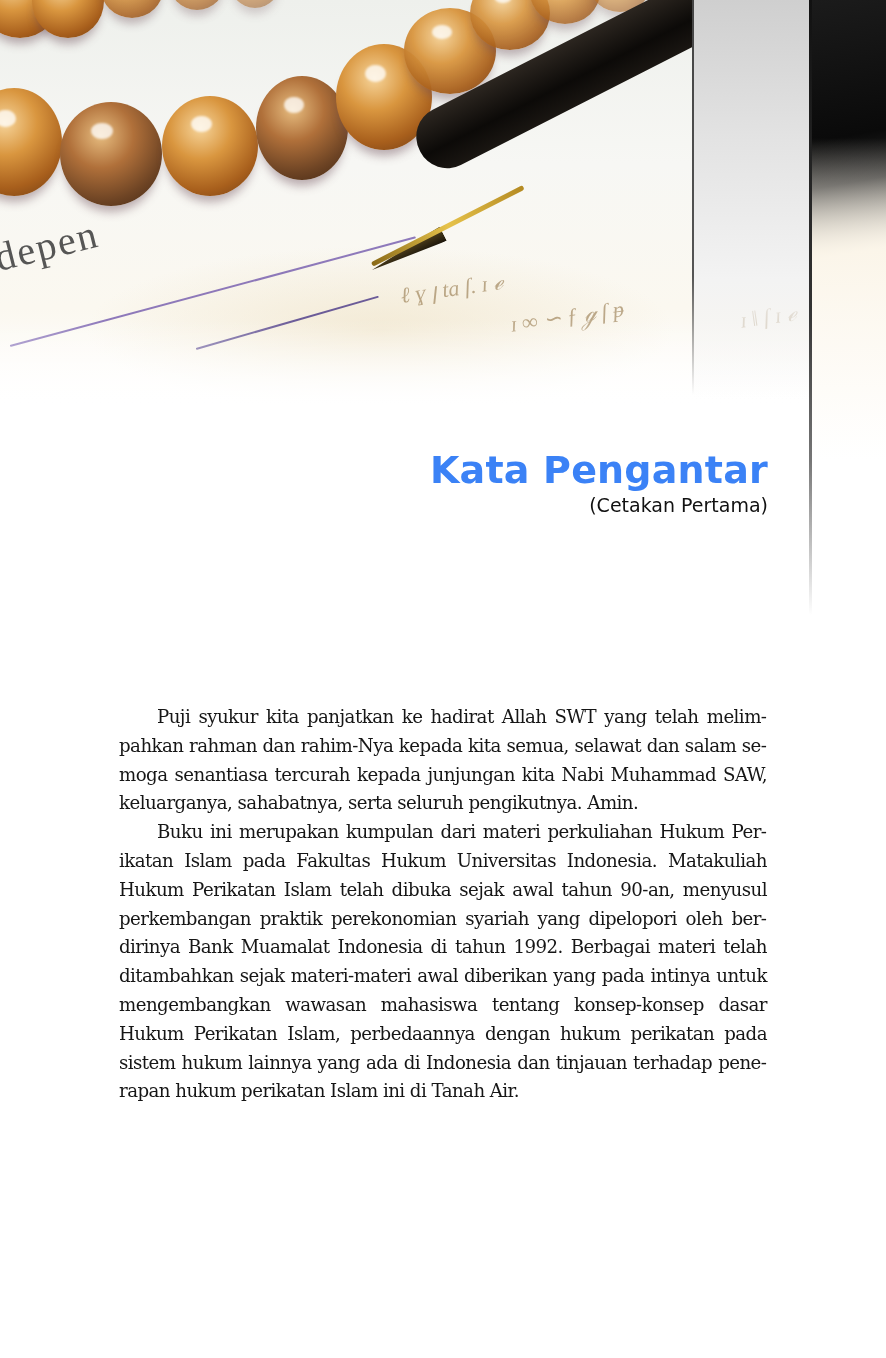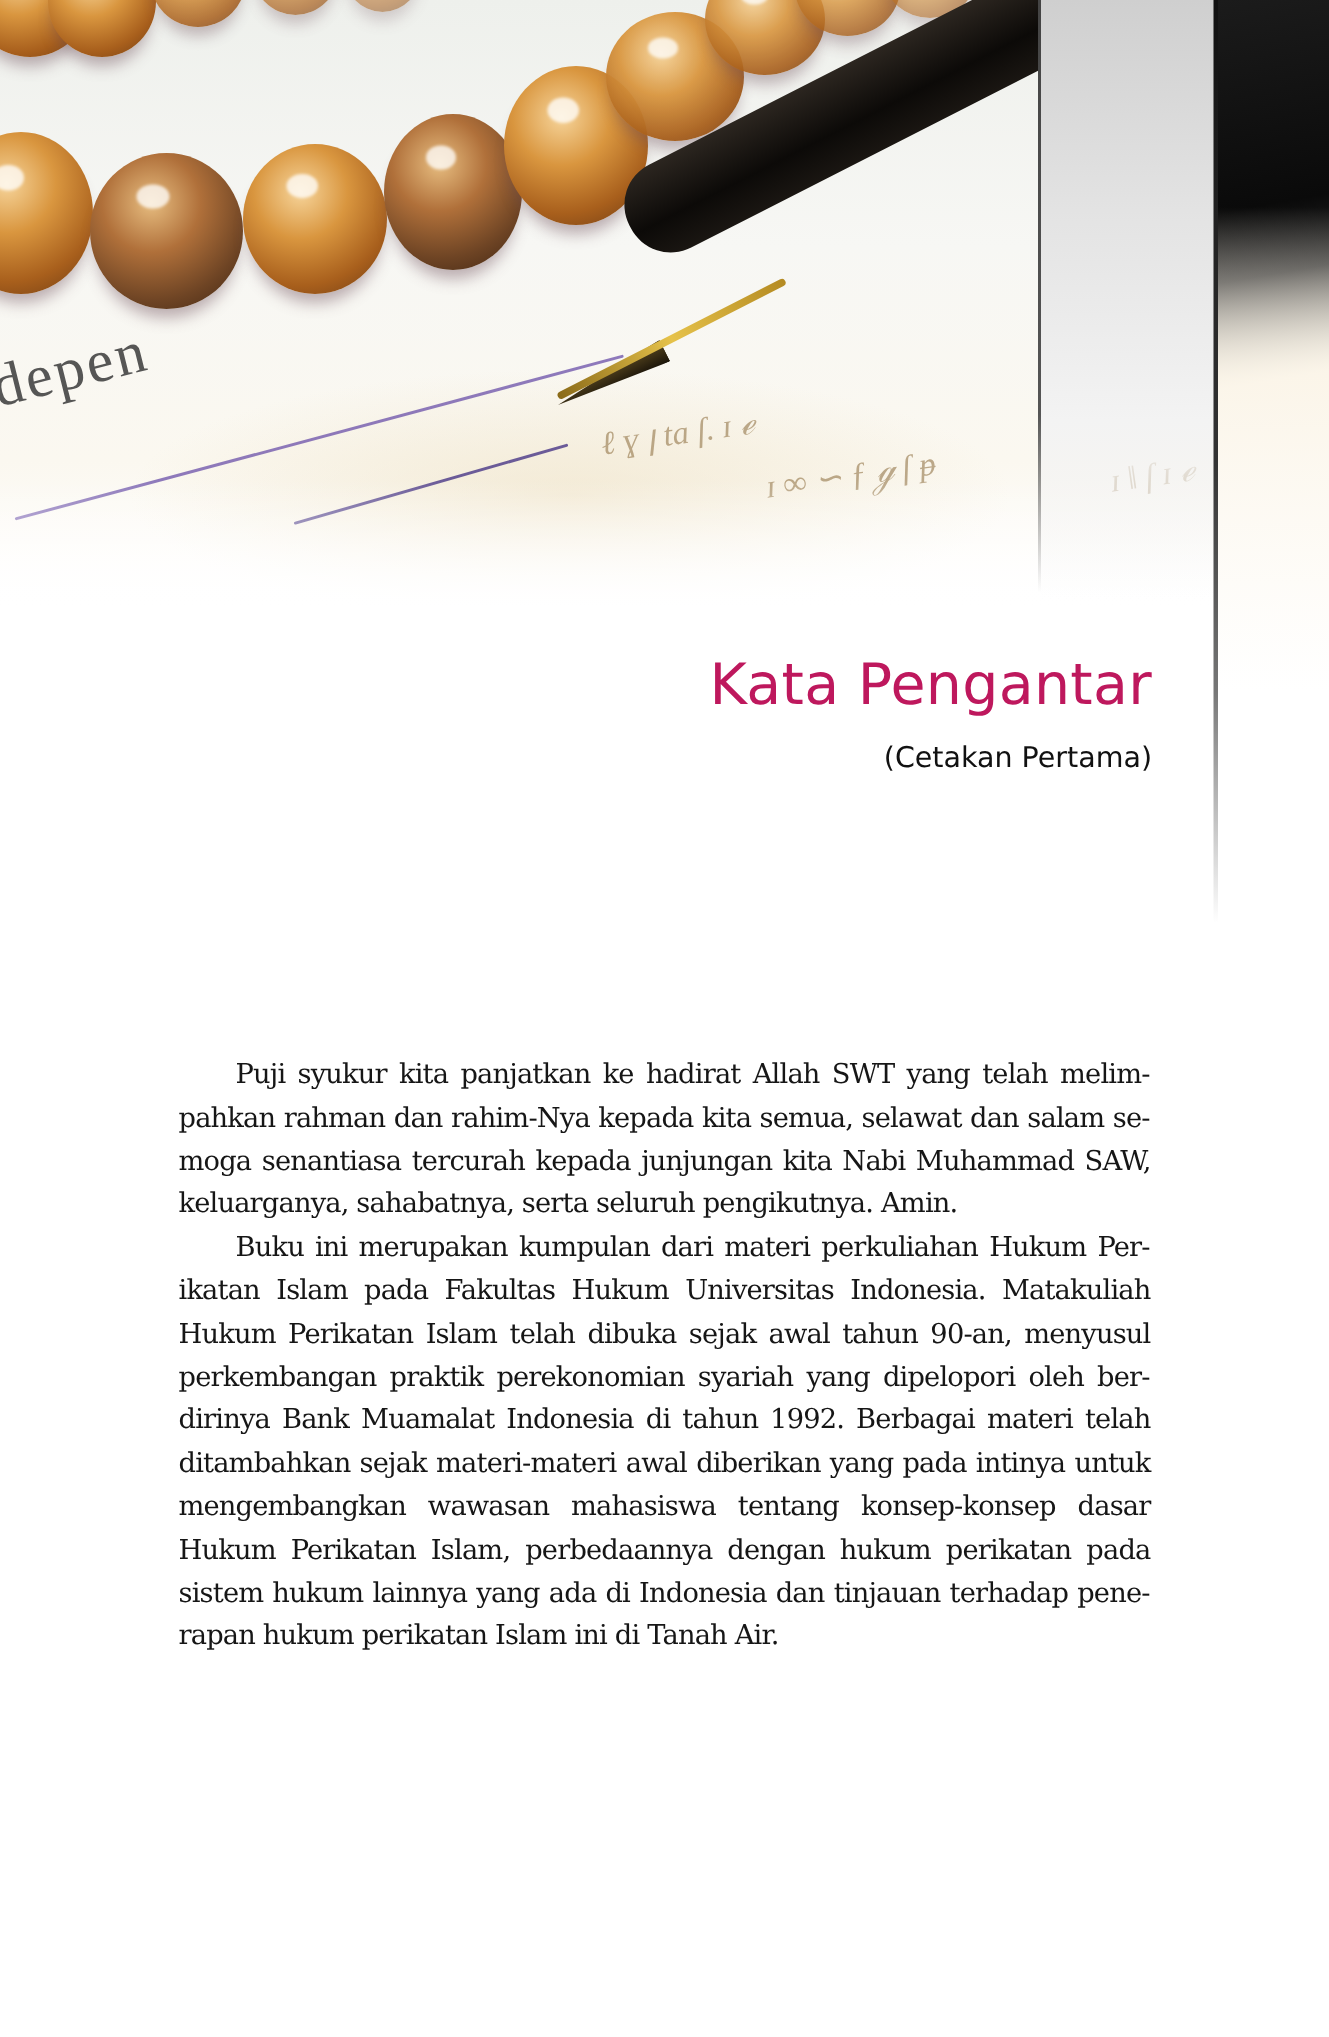--- a/index.html
+++ b/index.html
@@ -68,22 +68,22 @@
   .vline-1 {
     position: absolute; left: 692px; top: 0; width: 2px; height: 395px;
     background: linear-gradient(180deg, #444 0%, #555 70%, rgba(120,120,120,0) 100%);
   }
   .vline-2 {
     position: absolute; left: 809px; top: 0; width: 3px; height: 615px;
     background: linear-gradient(180deg, #111 0%, #333 50%, #777 75%, rgba(200,200,200,0) 100%);
   }
   
   .title {
-    position: absolute; right: 118px; top: 434px;
-    font-family: "DejaVu Sans", sans-serif; font-size: 38px; font-weight: 400; color: #be185d;
+    position: absolute; right: 118px; top: 448px;
+    font-family: "DejaVu Sans", sans-serif; font-size: 38px; font-weight: 700; color: #3b82f6;
     letter-spacing: 0.2px; white-space: nowrap;
   }
   .subtitle {
     position: absolute; right: 118px; top: 494px;
     font-family: "DejaVu Sans", sans-serif; font-size: 19px; color: #111; white-space: nowrap; margin-left: 46px;
   }
   
   .body-text {
     position: absolute; left: 119px; top: 703px; width: 648px;
     font-family: "DejaVu Serif", "Liberation Serif", serif; font-size: 18.2px; line-height: 28.8px;

